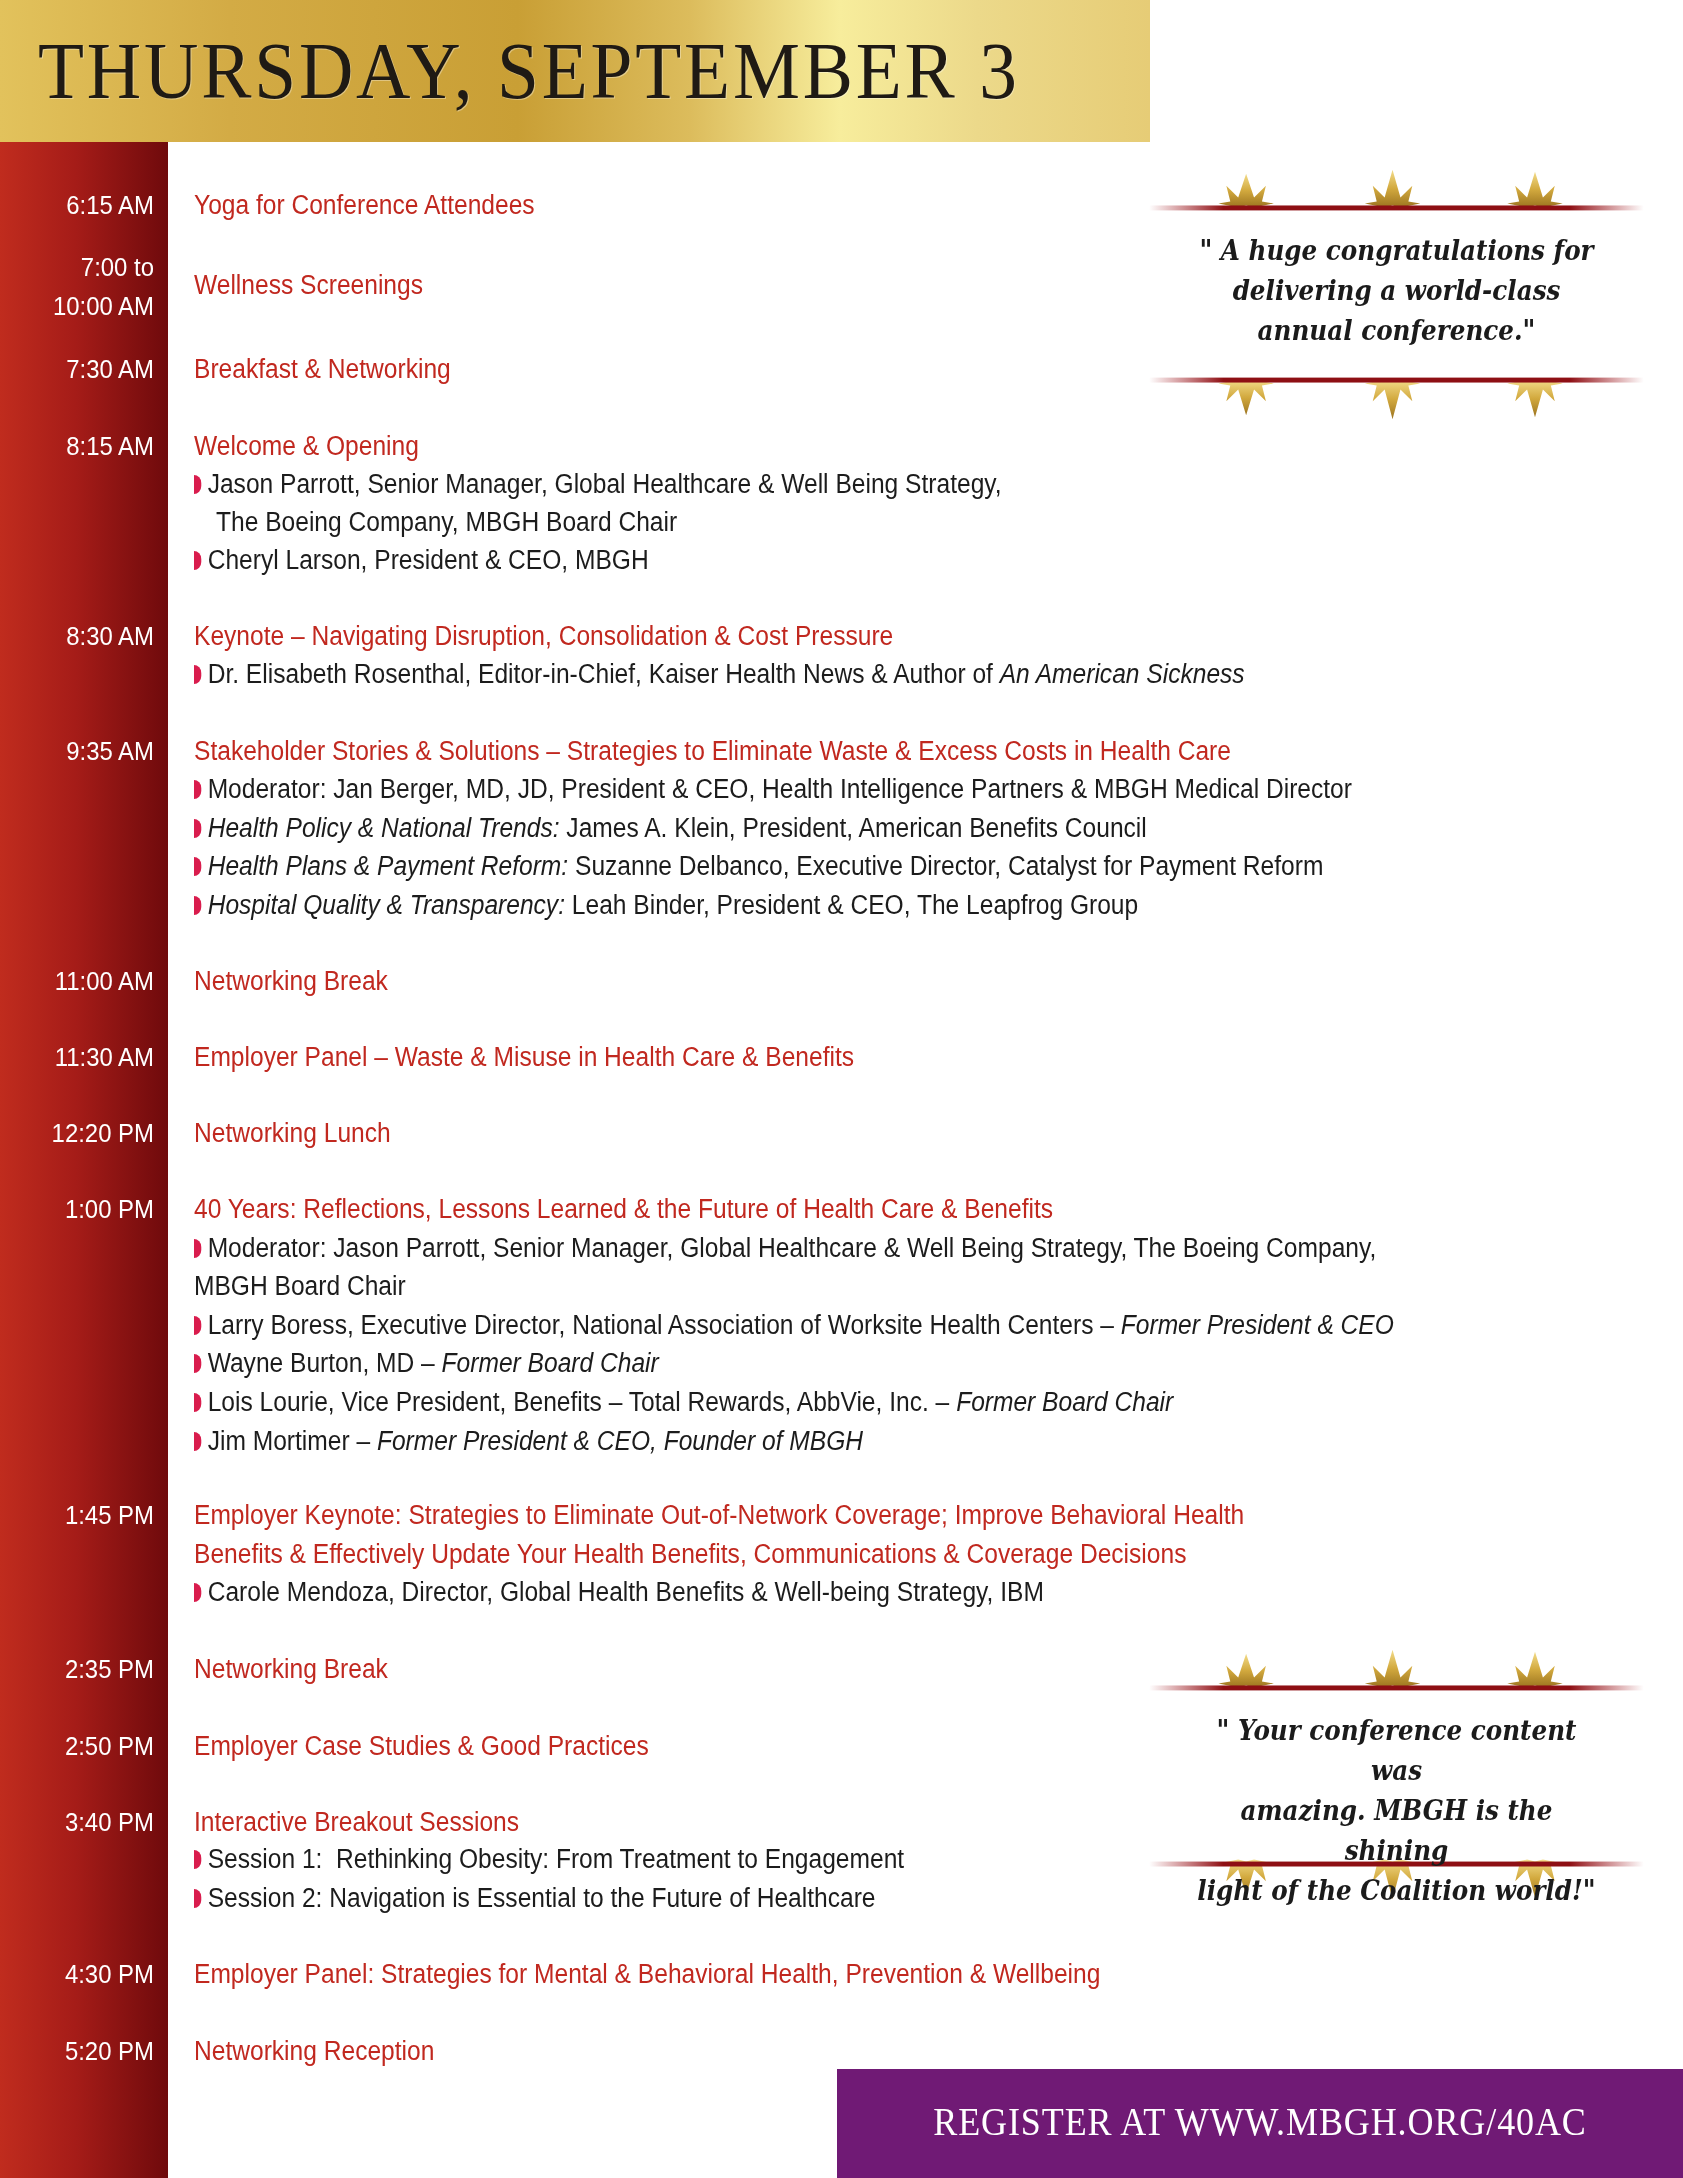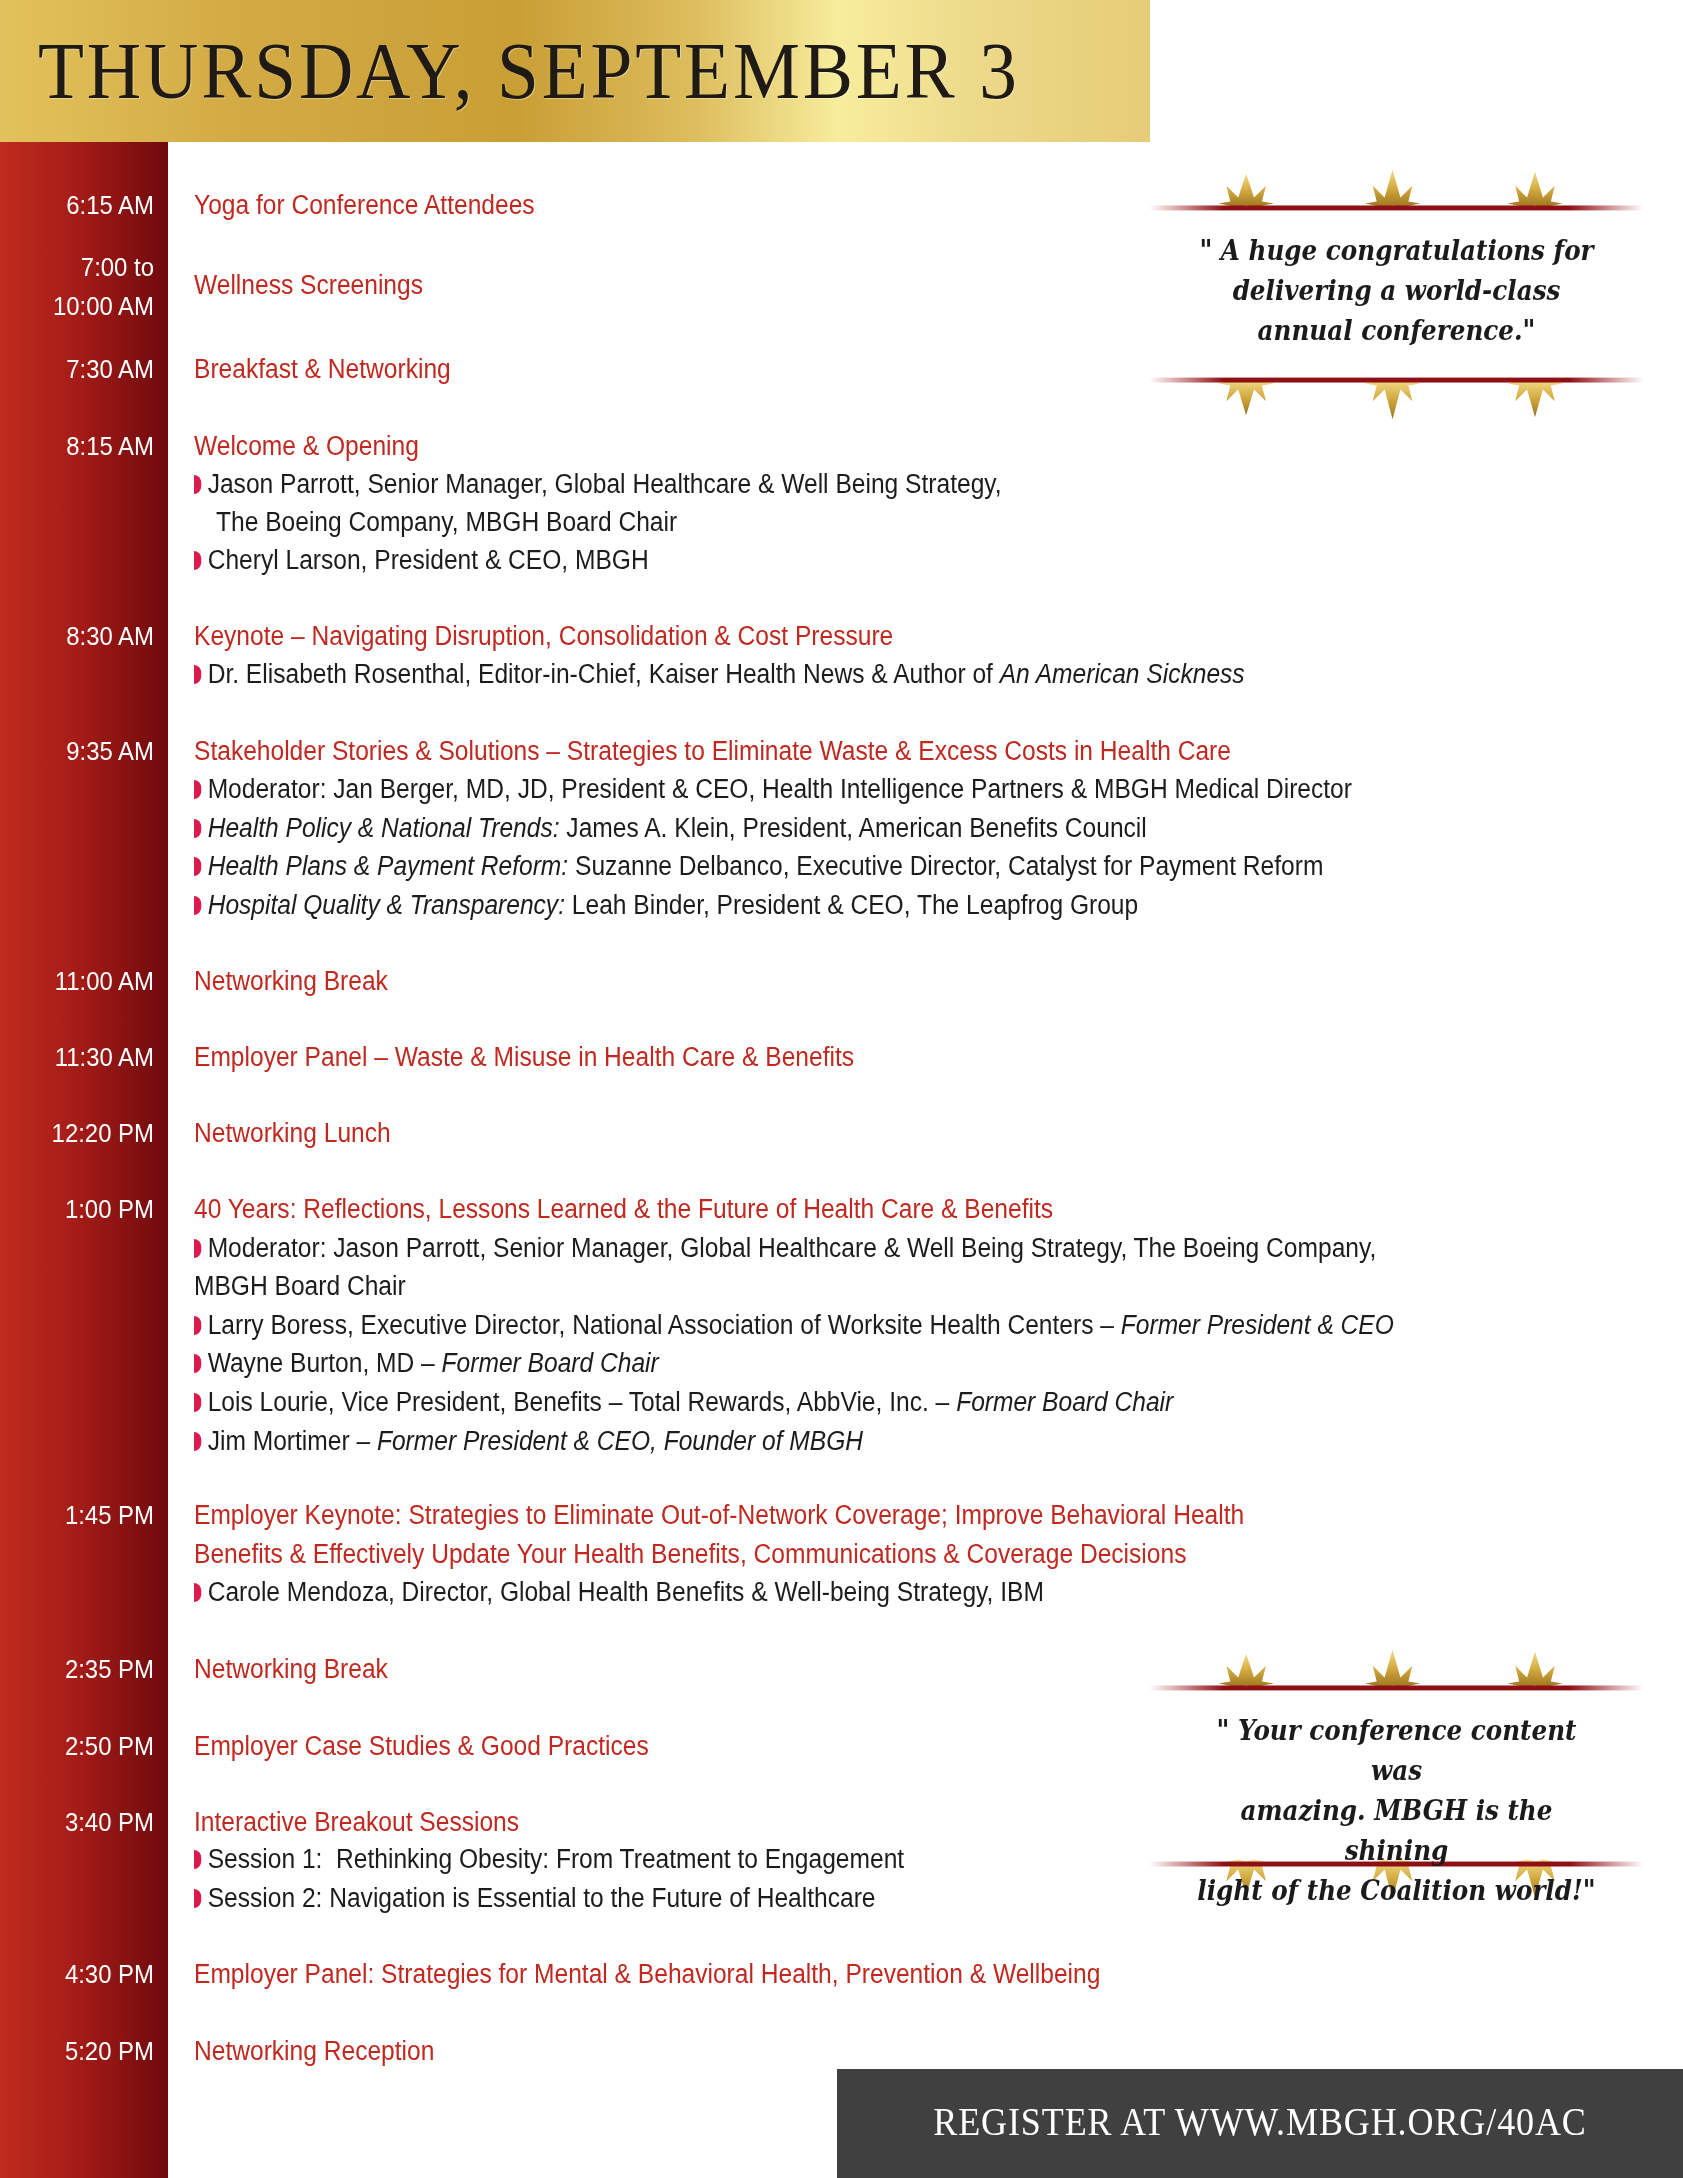--- a/index.html
+++ b/index.html
@@ -54,21 +54,21 @@
   .quote-text {
     position: absolute; left: 30px; right: 30px; top: 75px;
     text-align: center; color: #1b1b1b;
     font-family: "DejaVu Serif", "Liberation Serif", serif;
     font-style: italic; font-weight: bold;
     font-size: 28px; line-height: 40px;
     transform: scaleX(0.88); transform-origin: center;
   }
   .register {
     position: absolute; left: 837px; top: 2069px; width: 846px; height: 109px;
-    background: #404040;
+    background: #701a75;
   }
   .register-text {
     position: absolute; left: 0; right: 0; top: 28px; text-align: center;
     color: #ffffff; font-family: "Liberation Serif", "DejaVu Serif", serif;
     font-size: 40px; line-height: 50px; letter-spacing: 1px; white-space: nowrap;
     transform: scaleX(0.9); transform-origin: center;
   }
 </style>
 </head>
 <body>

